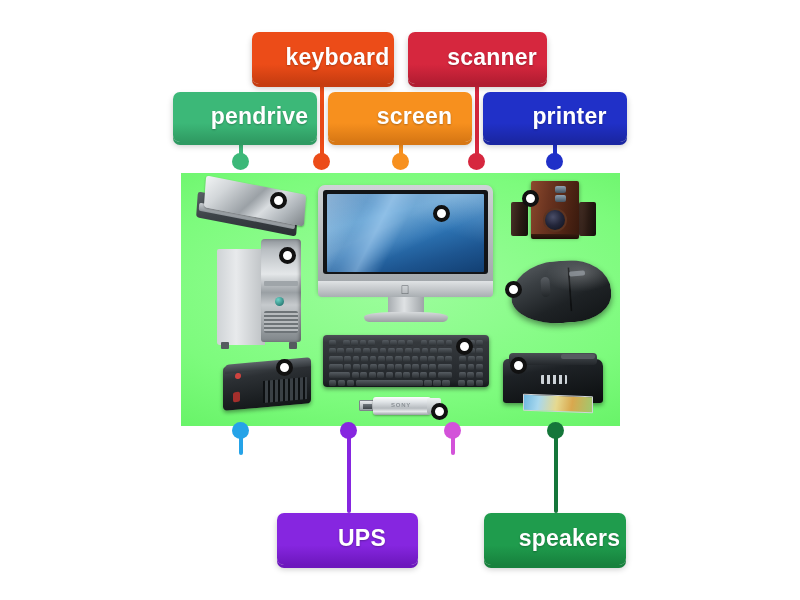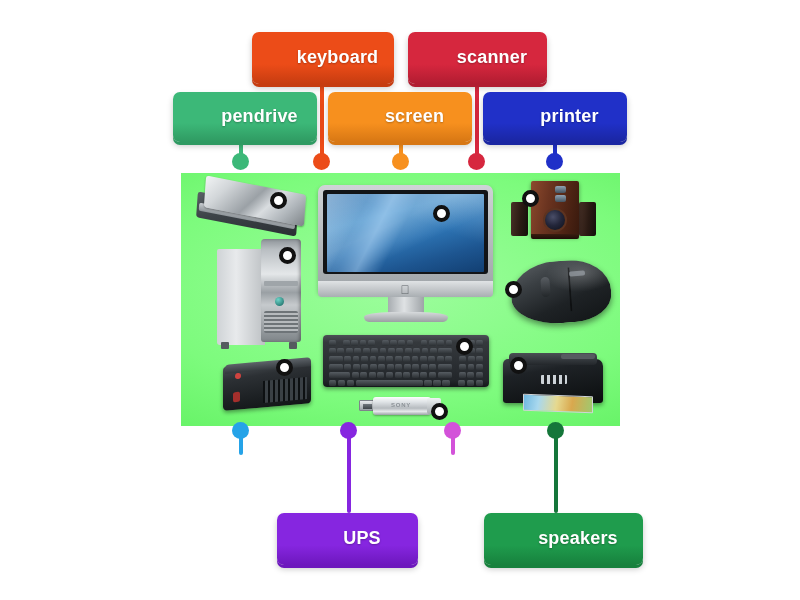--- a/index.html
+++ b/index.html
@@ -19,21 +19,21 @@
   }
 
   
   .label-box {
     position: absolute;
     display: flex;
     align-items: center;
     justify-content: center;
     border-radius: 7px;
     color: #ffffff;
-    font-size: 18px;
+    font-size: 23px;
     font-weight: bold;
     letter-spacing: .2px;
     text-shadow: 0 1px 2px rgba(0,0,0,.28);
     line-height: 1;
     z-index: 6;
     user-select: none;
     cursor: pointer;
     padding-left: 29px;
   }
   .label-box .lbl { position: relative; top: -1px; }
@@ -628,17 +628,17 @@
     <div class="dot" style="background: rgb(134, 38, 224);"></div>
   </div>
   <div class="label-box" id="box-ups" style="left: 277px; top: 513px; width: 141px; height: 52px; background: linear-gradient(rgb(134, 38, 224) 0%, rgb(134, 38, 224) 62%, rgb(109, 23, 189) 100%); box-shadow: rgb(109, 23, 189) 0px 3px 0px, rgba(0, 0, 0, 0.22) 0px 4px 6px;">
     <span class="lbl">UPS</span>
   </div>
 
   <div class="connector up" id="conn-speakers" style="left:547px; top:430px; width:17px; height:83px;">
     <div class="stem" style="background: rgb(21, 118, 58);"></div>
     <div class="dot" style="background: rgb(21, 118, 58);"></div>
   </div>
-  <div class="label-box" id="box-speakers" style="left: 484px; top: 513px; width: 159px; height: 52px; background: linear-gradient(rgb(31, 156, 77) 0%, rgb(31, 156, 77) 62%, rgb(23, 129, 61) 100%); box-shadow: rgb(23, 129, 61) 0px 3px 0px, rgba(0, 0, 0, 0.22) 0px 4px 6px;">
+  <div class="label-box" id="box-speakers" style="left: 484px; top: 513px; width: 142px; height: 52px; background: linear-gradient(rgb(31, 156, 77) 0%, rgb(31, 156, 77) 62%, rgb(23, 129, 61) 100%); box-shadow: rgb(23, 129, 61) 0px 3px 0px, rgba(0, 0, 0, 0.22) 0px 4px 6px;">
     <span class="lbl">speakers</span>
   </div>
 
 </div>
 
 </body></html>

